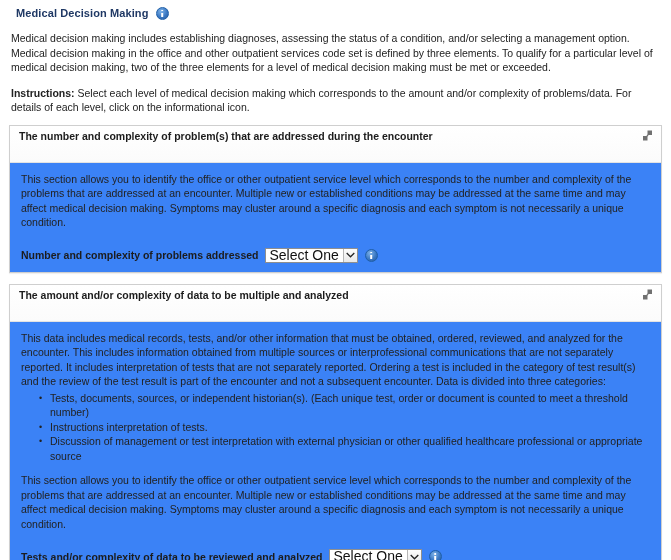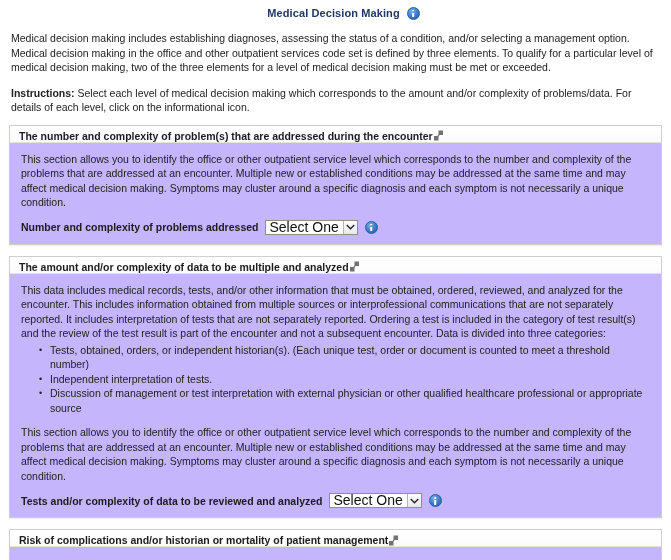--- a/index.html
+++ b/index.html
@@ -24,21 +24,20 @@
   }
 
   
   .page-header {
     display: flex;
     align-items: center;
     gap: 7px;
     padding: 6px 0 0 16px;
     height: 20px;
     box-sizing: border-box;
-    justify-content: center;
   }
   .page-title {
     font-size: 11px;
     font-weight: bold;
     color: #1f3864;
     letter-spacing: 0.1px;
   }
 
   
   .info-icon {
@@ -95,42 +94,42 @@
   .panel {
     border: 1px solid #cfcfcf;
     background: #ffffff;
     margin-bottom: 11px;
     box-shadow: 0 1px 1px rgba(0,0,0,0.06);
     position: relative;
   }
   .panel-header {
     display: flex;
     align-items: center;
-    justify-content: flex-start;
-    padding: 4px 8px 0 9px;
+    justify-content: space-between;
+    padding: 4px 8px 20px 9px;
     background: linear-gradient(to bottom, #ffffff 0%, #fbfbfb 100%);
     border-bottom: 1px solid #e3e3e3;
     min-height: 17px;
     box-sizing: border-box;
   }
   .panel-title {
     font-weight: bold;
     font-size: 10.5px;
     color: #1c1c1c;
   }
   .expand-icon {
     width: 11px;
     height: 11px;
     flex: 0 0 auto;
     cursor: pointer;
     opacity: 0.78;
   }
   .panel-body {
     padding: 9px 11px 9px 11px;
-    background: #c4b5fd;
+    background: #3b82f6;
   }
   .panel-body p {
     margin: 0 0 10px 0;
     line-height: 14.5px;
   }
   .panel-body ul {
     margin: 0 0 10px 0;
     padding-left: 29px;
     list-style: none;
   }
@@ -145,21 +144,21 @@
     left: -11px;
     top: 0;
     font-size: 9px;
   }
 
   
   .field-row {
     display: flex;
     align-items: center;
     gap: 7px;
-    margin-top: 2px;
+    margin-top: 18px;
   }
   .field-label {
     font-weight: bold;
     font-size: 10.5px;
     color: #1c1c1c;
   }
   .select-box {
     display: inline-flex;
     align-items: stretch;
     border: 1px solid #8f8f8f;
@@ -239,22 +238,22 @@
           <svg viewBox="0 0 11 11" width="11" height="11" aria-hidden="true">
             <rect x="5.5" y="0.5" width="4.5" height="4.5" fill="#4a4a4a"></rect>
             <rect x="1" y="6" width="4.5" height="4.5" fill="#4a4a4a"></rect>
             <path d="M3.2 7.8 L7.8 3.2" stroke="#4a4a4a" stroke-width="1.2" fill="none"></path>
           </svg>
         </span>
       </div>
       <div class="panel-body">
         <p style="margin-bottom:2px">This data includes medical records, tests, and/or other information that must be obtained, ordered, reviewed, and analyzed for the encounter. This includes information obtained from multiple sources or interprofessional communications that are not separately reported. It includes interpretation of tests that are not separately reported. Ordering a test is included in the category of test result(s) and the review of the test result is part of the encounter and not a subsequent encounter. Data is divided into three categories:</p>
         <ul>
-          <li>Tests, obtained, orders, or independent historian(s). (Each unique test, order or document is counted to meet a threshold number)</li>
-          <li>Independent interpretation of tests.</li>
+          <li>Tests, documents, sources, or independent historian(s). (Each unique test, order or document is counted to meet a threshold number)</li>
+          <li>Instructions interpretation of tests.</li>
           <li>Discussion of management or test interpretation with external physician or other qualified healthcare professional or appropriate source</li>
         </ul>
         <p>This section allows you to identify the office or other outpatient service level which corresponds to the number and complexity of the problems that are addressed at an encounter. Multiple new or established conditions may be addressed at the same time and may affect medical decision making. Symptoms may cluster around a specific diagnosis and each symptom is not necessarily a unique condition.</p>
         <div class="field-row">
           <span class="field-label">Tests and/or complexity of data to be reviewed and analyzed</span>
           <span class="select-box">
             <span class="select-value">Select One</span>
             <span class="select-arrow">
               <svg viewBox="0 0 9 6" width="9" height="6" aria-hidden="true">
                 <path d="M0.7 1 L4.5 4.8 L8.3 1" stroke="#222" stroke-width="1.3" fill="none"></path>

